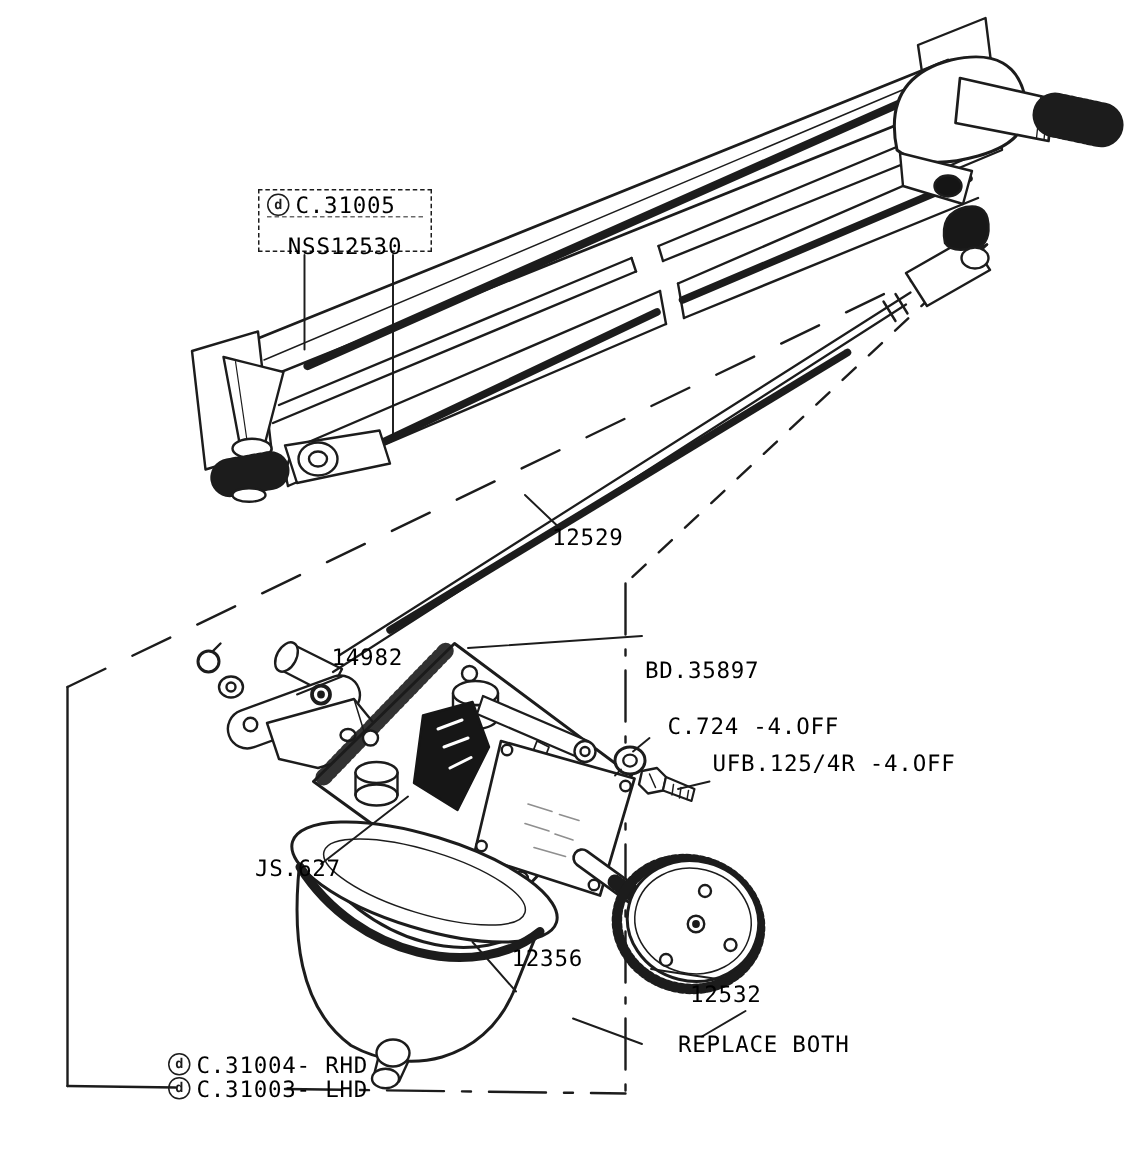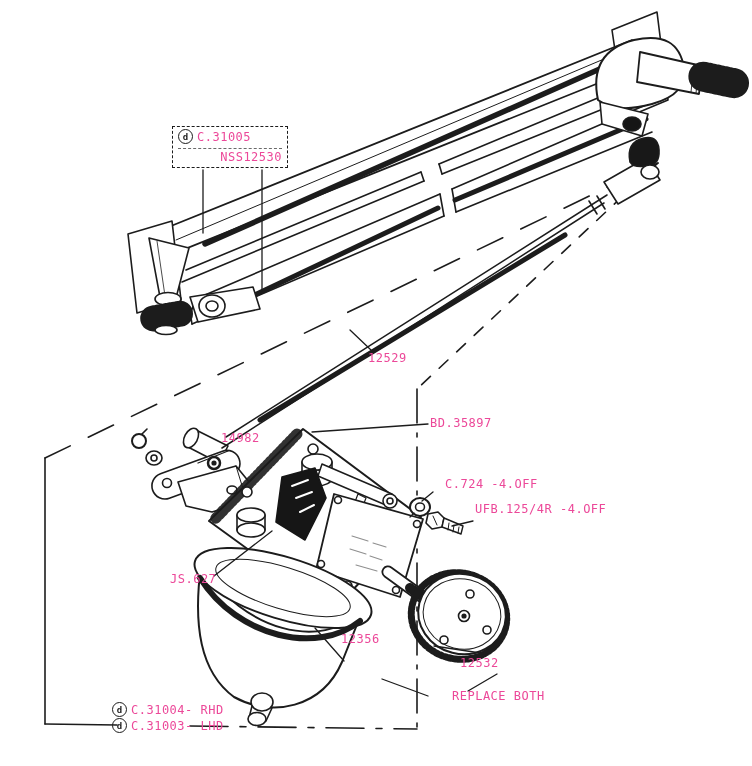--- a/index.html
+++ b/index.html
@@ -1,29 +1,29 @@
 <!DOCTYPE html>
 <html><head>
 <meta charset="utf-8">
 <style>
   html,body{margin:0;padding:0;background:#ffffff;}
   .stage{position:relative;width:752px;height:766px;background:#ffffff;overflow:hidden;
          font-family:"DejaVu Sans Mono", monospace;}
   svg{position:absolute;left:0;top:0;}
-  .lbl{position:absolute;font-size:12px;line-height:14px;color:#ec4899;white-space:nowrap;
+  .lbl{position:absolute;font-size:15px;line-height:14px;color:#000000;white-space:nowrap;
        letter-spacing:0.5px;}
   .cd{display:inline-flex;width:13px;height:13px;border:1.5px solid #1c1c1c;border-radius:50%;
       align-items:center;justify-content:center;font-size:9px;font-weight:bold;color:#1c1c1c;
       flex:none;}
   .callout{position:absolute;left:172px;top:126px;width:116px;height:42px;
            border:1.5px dashed #1c1c1c;display:flex;flex-direction:column;
            justify-content:space-between;padding:2px 5px 3px 5px;box-sizing:border-box;}
   .callout .row1{display:flex;align-items:center;gap:4px;}
-  .callout .row2{display:flex;align-items:center;justify-content:flex-end;
-                 border-top:1px dashed #6a6a6a;padding-top:1px;}
+  .callout .row2{display:flex;align-items:center;justify-content:center;
+                 border-top:1px dashed #6a6a6a;padding-top:12px;}
   .variant{position:absolute;left:112px;top:702px;display:flex;flex-direction:column;gap:1px;}
   .variant .vrow{display:flex;align-items:center;gap:4px;}
 </style>
 </head>
 <body>
 
 <div class="stage">
 
 <svg width="752" height="766" viewBox="0 0 752 766">
   <g fill="none" stroke="#1c1c1c" stroke-width="1.6" stroke-linecap="round" stroke-linejoin="round">
@@ -228,21 +228,21 @@
     <span class="lbl" style="position:static">C.31005</span>
   </div>
   <div class="row2">
     <span class="lbl" style="position:static">NSS</span>
     <span class="lbl" style="position:static">12530</span>
   </div>
 </div>
 
 <div class="lbl" style="left:368px;top:351px">12529</div>
 <div class="lbl" style="left:221px;top:431px">14982</div>
-<div class="lbl" style="left:430px;top:416px">BD.35897</div>
+<div class="lbl" style="left:430px;top:440px">BD.35897</div>
 <div class="lbl" style="left:445px;top:477px">C.724 -4.OFF</div>
 <div class="lbl" style="left:475px;top:502px">UFB.125/4R -4.OFF</div>
 <div class="lbl" style="left:170px;top:572px">JS.627</div>
 <div class="lbl" style="left:341px;top:632px">12356</div>
 <div class="lbl" style="left:460px;top:656px">12532</div>
 <div class="lbl" style="left:452px;top:689px">REPLACE BOTH</div>
 
 <div class="variant">
   <div class="vrow">
     <span class="cd">d</span>

